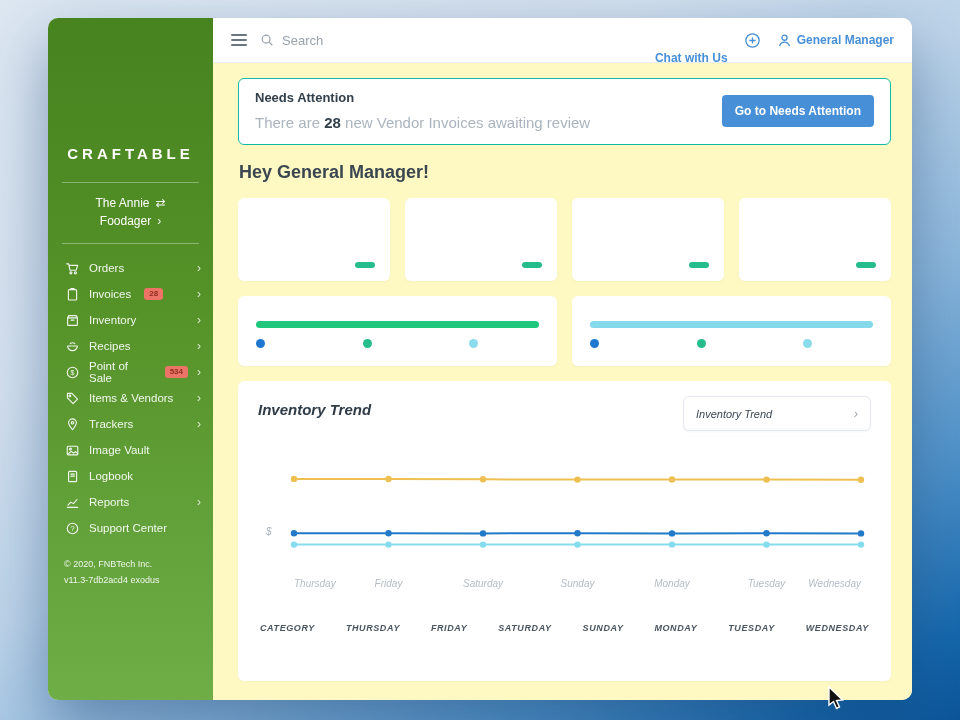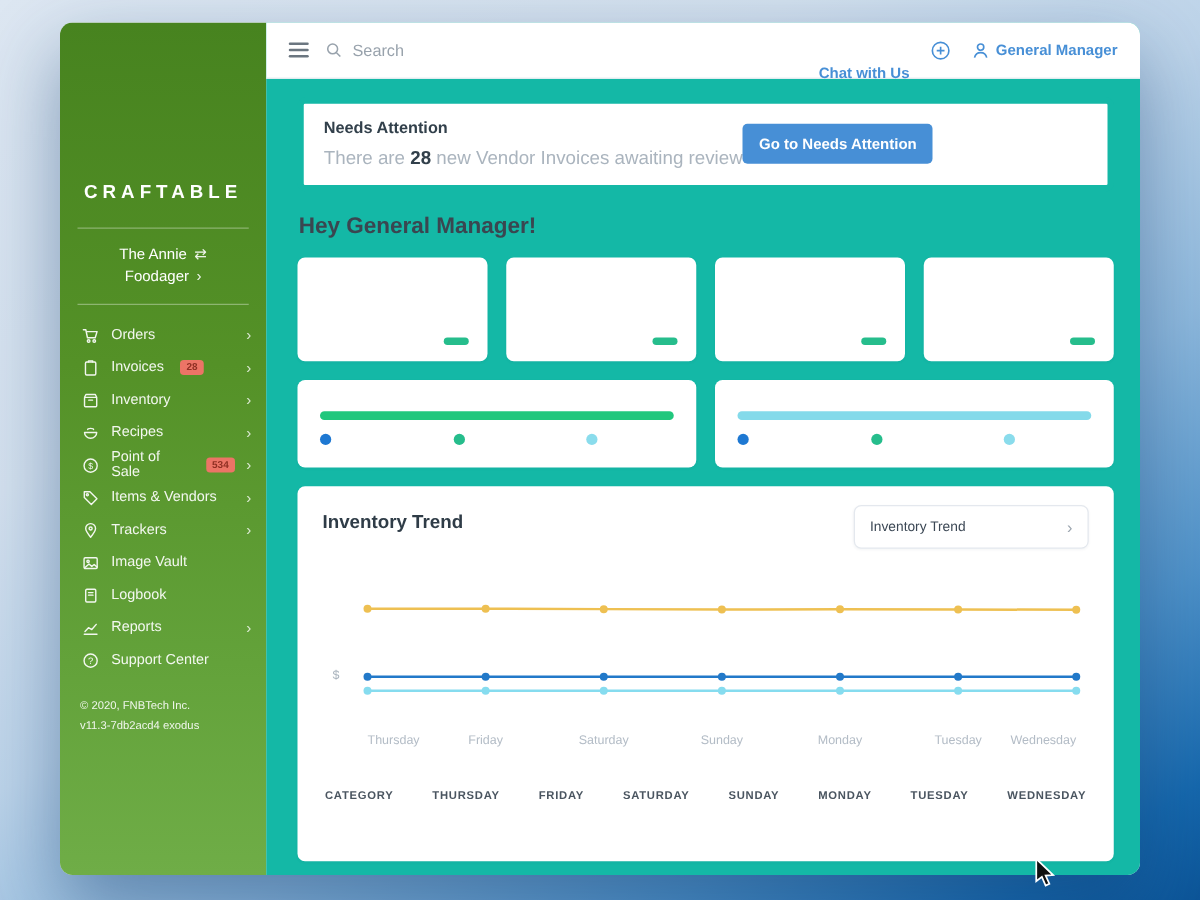--- a/index.html
+++ b/index.html
@@ -27,32 +27,32 @@
   .venue .glyph { font-size:12px; opacity:.9; }
   .nav { padding-top:11px; }
   .nav-item { position:relative; display:flex; align-items:center; gap:9px; padding:5px 12px 5px 17px; height:26px; font-size:11.5px; color:rgba(255,255,255,.92); cursor:pointer; }
   .nav-item.active { font-weight:bold; color:#fff; }
   .nav-item.active::before { content:''; position:absolute; left:0; top:3px; bottom:3px; width:3px; background:#fff; border-radius:0 2px 2px 0; }
   .nav-item .nicon { width:15px; height:15px; flex-shrink:0; display:flex; align-items:center; justify-content:center; opacity:.92; }
   .nav-item .nbadge { font-size:8px; font-weight:bold; padding:2px 5px; border-radius:3px; margin-left:4px; line-height:1; }
   .nav-item .nchev { margin-left:auto; font-size:12px; opacity:.85; line-height:1; }
   .side-footer { padding:15px 16px 14px; font-size:9px; line-height:1.8; color:rgba(255,255,255,.9); }
   
-  .main { flex:1; min-width:0; display:flex; flex-direction:column; background:#14b8a6; }
+  .main { flex:1; min-width:0; display:flex; flex-direction:column; background:#fef9c3; }
   .topbar { height:45px; flex-shrink:0; background:#fff; display:flex; align-items:center; padding:0 18px; gap:13px; border-bottom:1px solid #e9edf2; }
   .hamburger { display:flex; flex-direction:column; gap:3px; cursor:pointer; }
   .hamburger span { width:16px; height:2px; background:#6b7680; border-radius:1px; }
   .searchbox { display:flex; align-items:center; gap:8px; color:#98a2ac; font-size:13px; flex:1; cursor:text; }
   .top-right { display:flex; align-items:center; gap:16px; }
   .toplink { font-size:12px; font-weight:bold; cursor:pointer;margin-top:36px; }
   .top-iconbtn { display:flex; align-items:center; cursor:pointer; }
   .userchip { display:flex; align-items:center; gap:5px; font-size:12px; font-weight:bold; cursor:pointer; }
   .content { flex:1; padding:15px 21px 0 25px; overflow:hidden; }
   
-  .banner { background:#fff; border:5px solid #14b8a6; border-radius:6px; padding:11px 16px 13px; display:flex; align-items:center; }
+  .banner { background:#fff; border:1px solid #14b8a6; border-radius:6px; padding:11px 16px 13px; display:flex; align-items:center; justify-content:space-between; }
   .banner-title { font-size:13px; font-weight:bold; color:#32404b; margin-bottom:9px; }
   .banner-text { font-size:15px; color:#aab4be; }
   .banner-text b { color:#32404b; }
   .banner-btn { color:#fff; border:none; font-size:12px; font-weight:bold; padding:9px 13px; border-radius:4px; cursor:pointer; font-family:"Liberation Sans",sans-serif; }
   
   .greeting { font-size:18px; font-weight:bold; color:#3a4650; margin:17px 0 15px 1px; }
   
   .stats { display:grid; grid-template-columns:repeat(4,1fr); gap:15px; }
   .stat-card { background:#fff; border-radius:6px; padding:14px 15px 13px; box-shadow:0 1px 2px rgba(40,60,80,.04); }
   .stat-label { font-size:9px; font-weight:bold; letter-spacing:1px; color:#a9b4bf; }
@@ -69,21 +69,21 @@
   .progress-row { display:grid; grid-template-columns:1fr 1fr; gap:15px; margin-top:15px; }
   .pcard { background:#fff; border-radius:6px; padding:13px 18px 12px; box-shadow:0 1px 2px rgba(40,60,80,.04); }
   .pcard-title { font-size:15px; font-weight:bold; color:#2f3c47; }
   .pbar { height:7px; border-radius:4px; margin:12px 0 11px; }
   .plegend { display:flex; justify-content:space-between; }
   .plegend-item { min-width:70px; }
   .plegend-top { display:flex; align-items:center; gap:6px; font-size:11.5px; font-weight:bold; color:#3b4754; }
   .pdot { width:9px; height:9px; border-radius:50%; flex-shrink:0; }
   .plegend-sub { font-size:10.5px; color:#aab4be; margin:6px 0 0 15px; }
   
-  .trend-card { background:#fff; border-radius:6px; margin-top:15px; padding:15px 20px 16px; box-shadow:0 1px 2px rgba(40,60,80,.04); height:300px; }
+  .trend-card { background:#fff; border-radius:6px; margin-top:15px; padding:15px 20px 16px; box-shadow:0 1px 2px rgba(40,60,80,.04); height:300px;font-style:italic; }
   .trend-head { display:flex; justify-content:space-between; align-items:flex-start; }
   .trend-title { font-size:15px; font-weight:bold; color:#2f3c47; padding-top:5px; }
   .trend-select { width:188px; border:1px solid #e4e8ee; border-radius:6px; background:#fff; padding:9px 12px; display:flex; justify-content:space-between; align-items:center; font-size:11px; color:#3b4754; cursor:pointer; box-shadow:0 1px 2px rgba(40,60,80,.05); }
   .trend-select .chev { color:#9aa4ae; font-size:13px; }
   .chart-wrap { position:relative; margin-top:22px; }
   .chart-wrap svg { display:block; width:100%; height:140px; }
   .trend-table-head { display:flex; justify-content:space-between; padding:16px 2px 0; margin-top:14px; }
   .th-cell { font-size:9px; font-weight:bold; letter-spacing:.6px; color:#4a5560; }
   
   .cursor { position:absolute; left:824px; top:686px; width:24px; height:26px; z-index:50; pointer-events:none; }

